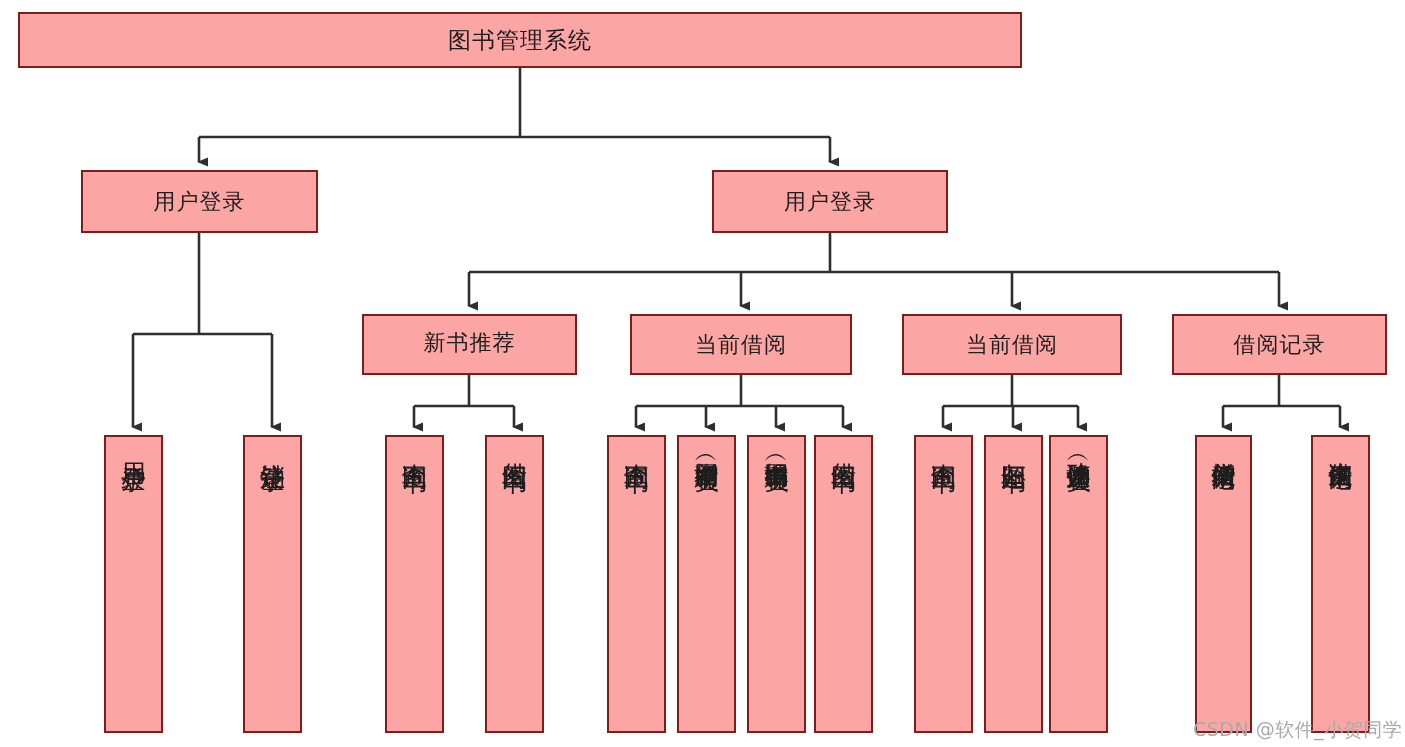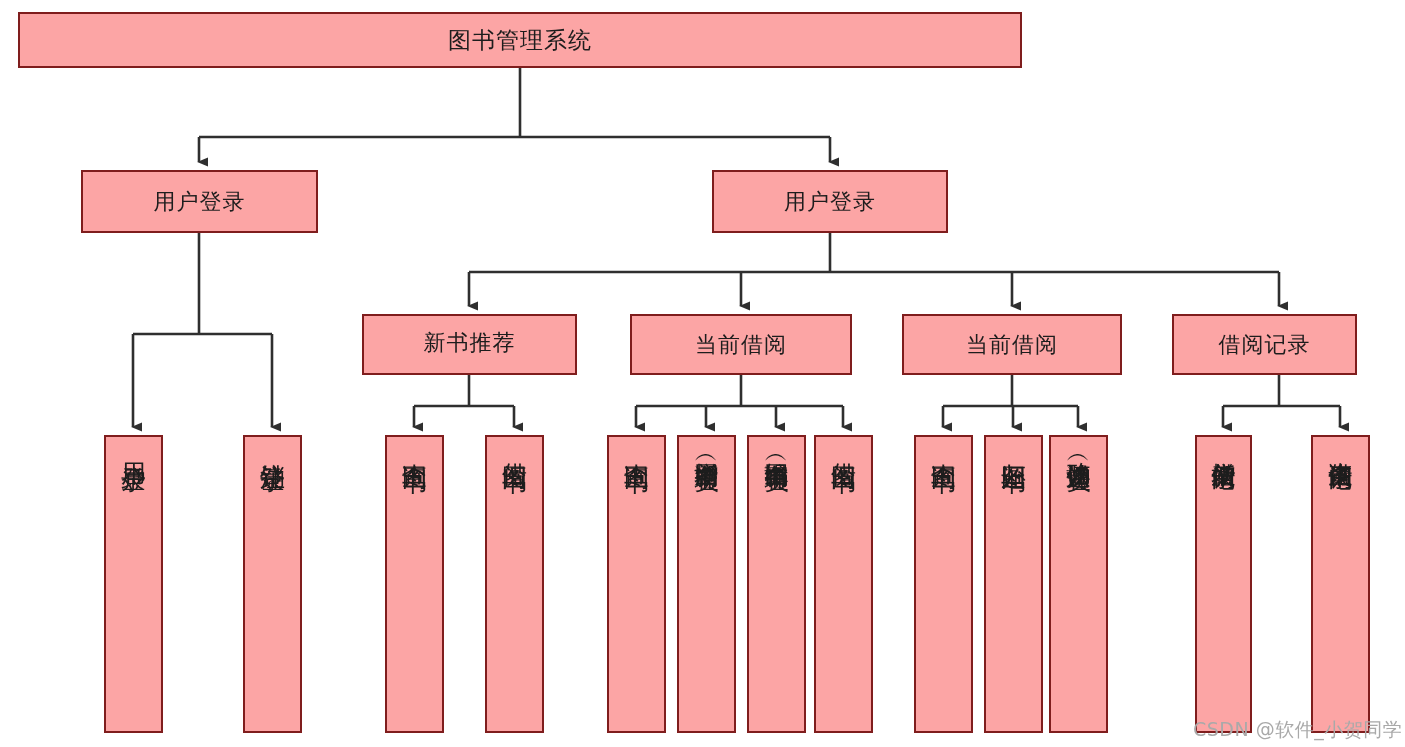--- a/index.html
+++ b/index.html
@@ -142,21 +142,21 @@
 
   <div class="node horiz" style="left: 362px; top: 314px; width: 215px; height: 61px; font-family: Liberation Mono, monospace;">
     <span class="label">新书推荐</span>
   </div>
   <div class="node horiz" style="left: 630px; top: 314px; width: 222px; height: 61px;">
     <span class="label">当前借阅</span>
   </div>
   <div class="node horiz" style="left: 902px; top: 314px; width: 220px; height: 61px;">
     <span class="label">当前借阅</span>
   </div>
-  <div class="node horiz" style="left: 1172px; top: 314px; width: 185px; height: 61px;">
+  <div class="node horiz" style="left: 1172px; top: 314px; width: 215px; height: 61px;">
     <span class="label">借阅记录</span>
   </div>
 
   <div class="node vert" style="left: 104px; top: 435px; width: 59px; height: 298px;">
     <span class="label">用户登录</span>
   </div>
   <div class="node vert" style="left: 243px; top: 435px; width: 59px; height: 298px;">
     <span class="label">注销登录</span>
   </div>
   <div class="node vert" style="left: 385px; top: 435px; width: 59px; height: 298px;">

